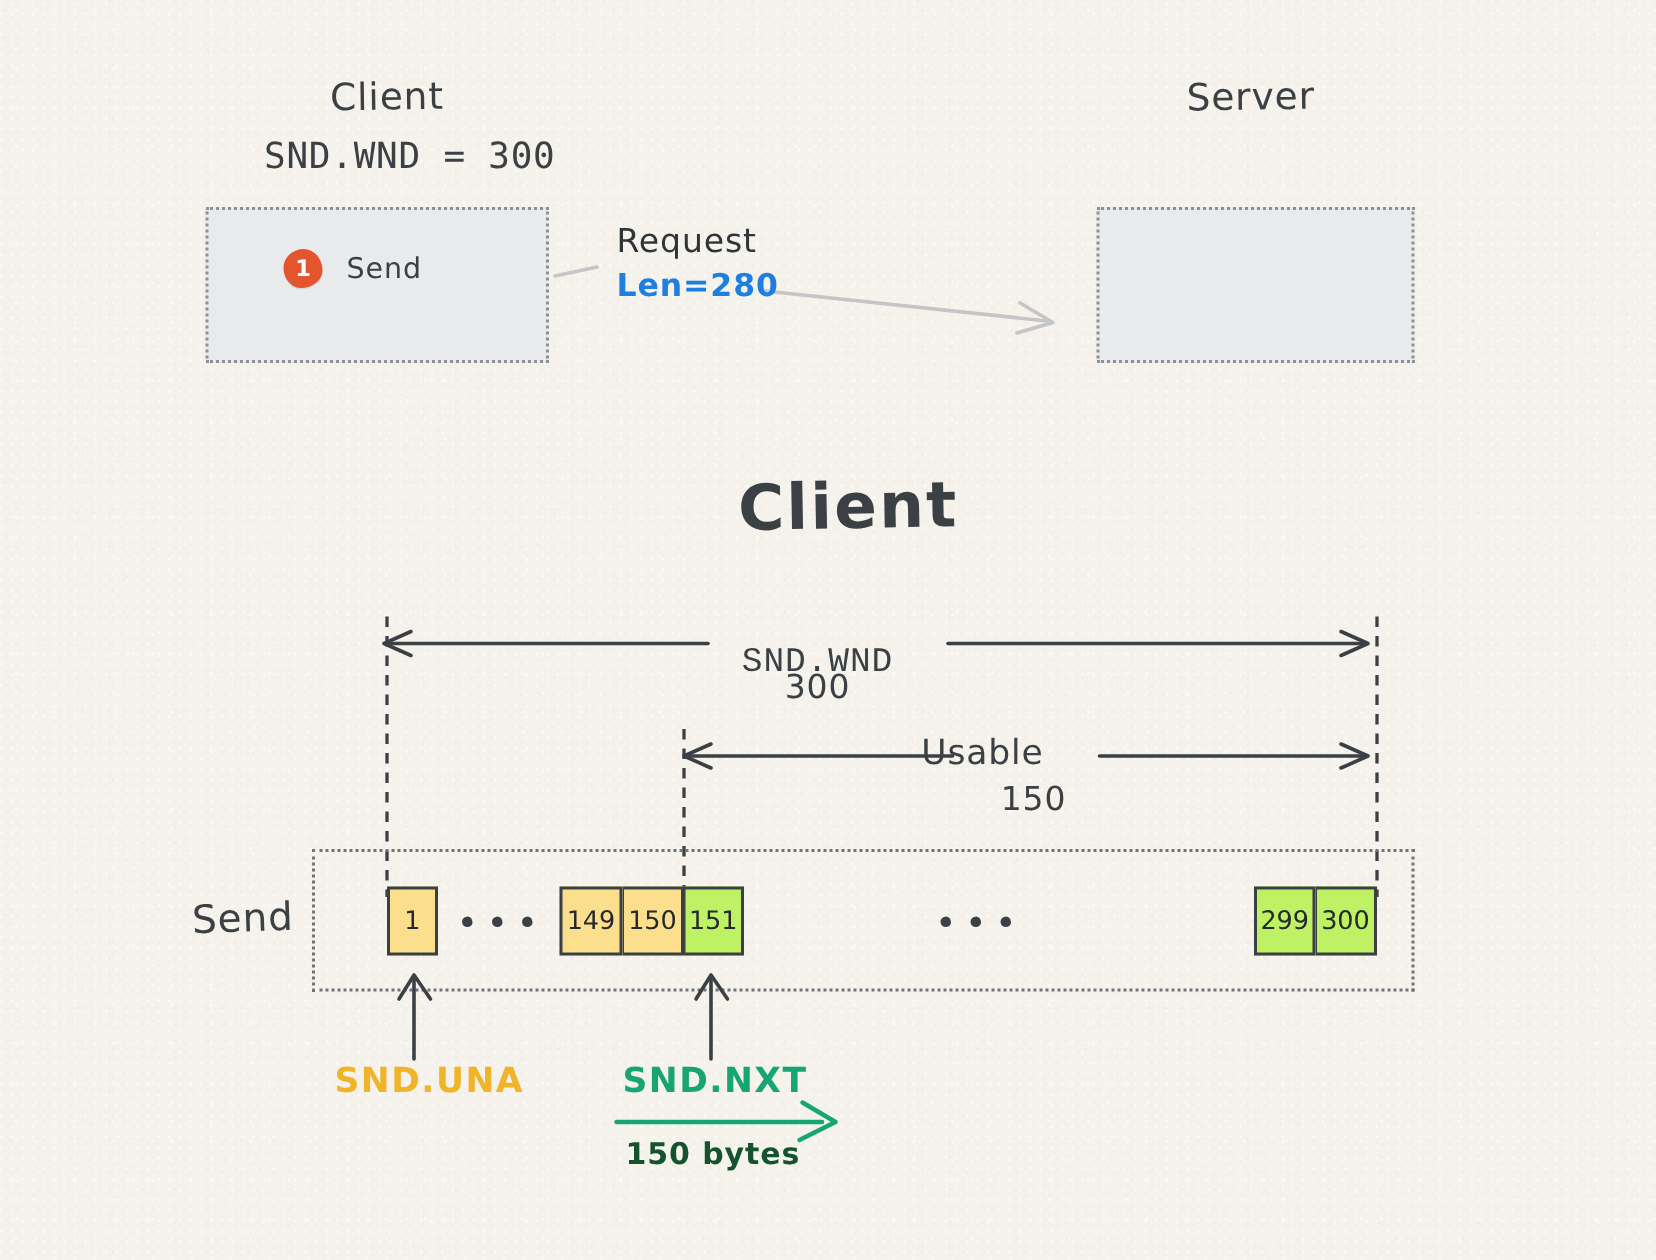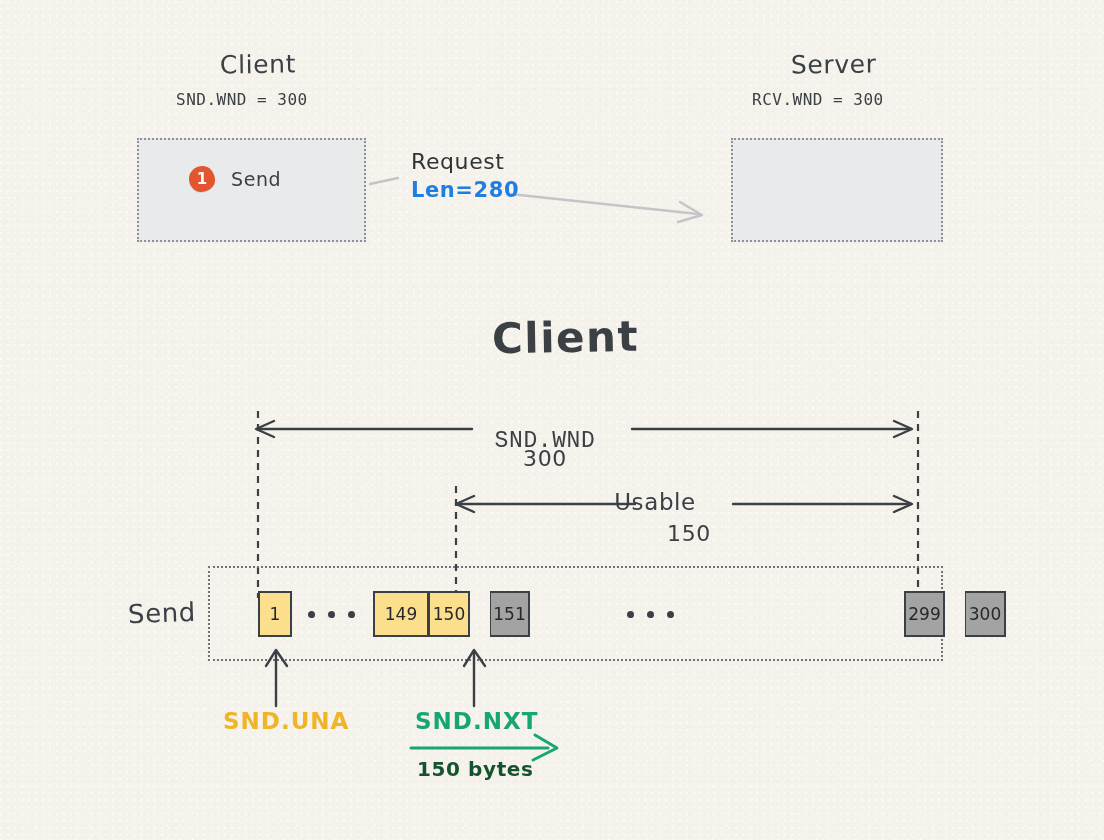--- a/index.html
+++ b/index.html
@@ -55,21 +55,21 @@
     color: #3b4045;
   }
 
   
   .node-title {
     font-size: 25px;
     white-space: nowrap;
     transform: rotate(-0.8deg);
   }
   .node-sub {
-    font-size: 16px;
+    font-size: 24px;
     white-space: nowrap;
   }
 
   
   .node-box {
     border: 2px dotted #8d9197;
     background: #e9eaec;
     box-sizing: border-box;
   }
 
@@ -141,21 +141,21 @@
     border: 2.5px solid #3b4045;
     display: flex;
     align-items: center;
     justify-content: center;
     font-family: "DejaVu Sans", sans-serif;
     font-size: 17px;
     color: #26292c;
     height: 46px;
   }
   .cell.yellow { background: #fbdf8c; }
-  .cell.green  { background: #a3a3a3; margin-left: 20px; }
+  .cell.green  { background: #bef264; }
   .cell + .cell { border-left-width: 1.6px; }
 
   .cell-group { display: flex; align-items: center; }
 
   
   .dots { display: flex; gap: 13px; align-items: center; }
   .dots i {
     display: block;
     width: 7px; height: 7px;
     background: #3b4045;
@@ -192,21 +192,20 @@
 
   <div class="abs node-box" style="left:137px; top:138px; width:229px; height:104px;">
     <div class="abs" style="left:50px; top:26px; display:flex; align-items:center; gap:16px;">
       <div class="badge">1</div>
       <div class="hand send-label">Send</div>
     </div>
   </div>
 
   <div class="abs hand node-title" style="left:791px; top:50px;">Server</div>
 
-  <div class="abs mono-hand node-sub" style="left:752px; top:90px;">RCV.WND = 300</div>
 
   <div class="abs node-box" style="left:731px; top:138px; width:212px; height:104px;"></div>
 
   <svg class="abs" style="left:360px; top:160px;" width="360" height="70">
 
     <path d="M 10 24 L 38 18" stroke="#c3c5c6" stroke-width="2.4" fill="none" stroke-linecap="round"></path>
 
     <path d="M 150 34 L 338 54" stroke="#c3c5c6" stroke-width="2.4" fill="none" stroke-linecap="round"></path>
 
     <path d="M 320 42 L 342 55 L 318 62" stroke="#c3c5c6" stroke-width="2.4" fill="none" stroke-linecap="round" stroke-linejoin="round"></path>
@@ -254,32 +253,32 @@
     <div class="cell yellow" style="width:34px;">1</div>
   </div>
 
   <div class="abs dots" style="left:308px; top:611px;">
     <i></i>
       <i></i>
       <i></i>
   </div>
 
   <div class="abs cell-group" style="left:373px; top:591px;">
-    <div class="cell yellow" style="width:56px;">149</div>
+    <div class="cell yellow" style="width:42px;">149</div>
     <div class="cell yellow" style="width:41px;">150</div>
     <div class="cell green" style="width:40px;">151</div>
   </div>
 
   <div class="abs dots" style="left:627px; top:611px;">
     <i></i>
       <i></i>
       <i></i>
   </div>
 
-  <div class="abs cell-group" style="left:884px; top:591px;justify-content:center;">
+  <div class="abs cell-group" style="left:836px; top:591px;justify-content:center;">
     <div class="cell green" style="width:41px;">299</div>
     <div class="cell green" style="width:41px;">300</div>
   </div>
 
   <svg class="abs" style="left:0; top:0;" width="1104" height="840">
 
     <line x1="276" y1="706" x2="276" y2="652" stroke="#3b4045" stroke-width="2.4" stroke-linecap="round"></line>
     <path d="M 266 666 L 276 650 L 287 666" stroke="#3b4045" stroke-width="2.4" fill="none" stroke-linecap="round" stroke-linejoin="round"></path>
 
     <line x1="474" y1="706" x2="474" y2="652" stroke="#3b4045" stroke-width="2.4" stroke-linecap="round"></line>

